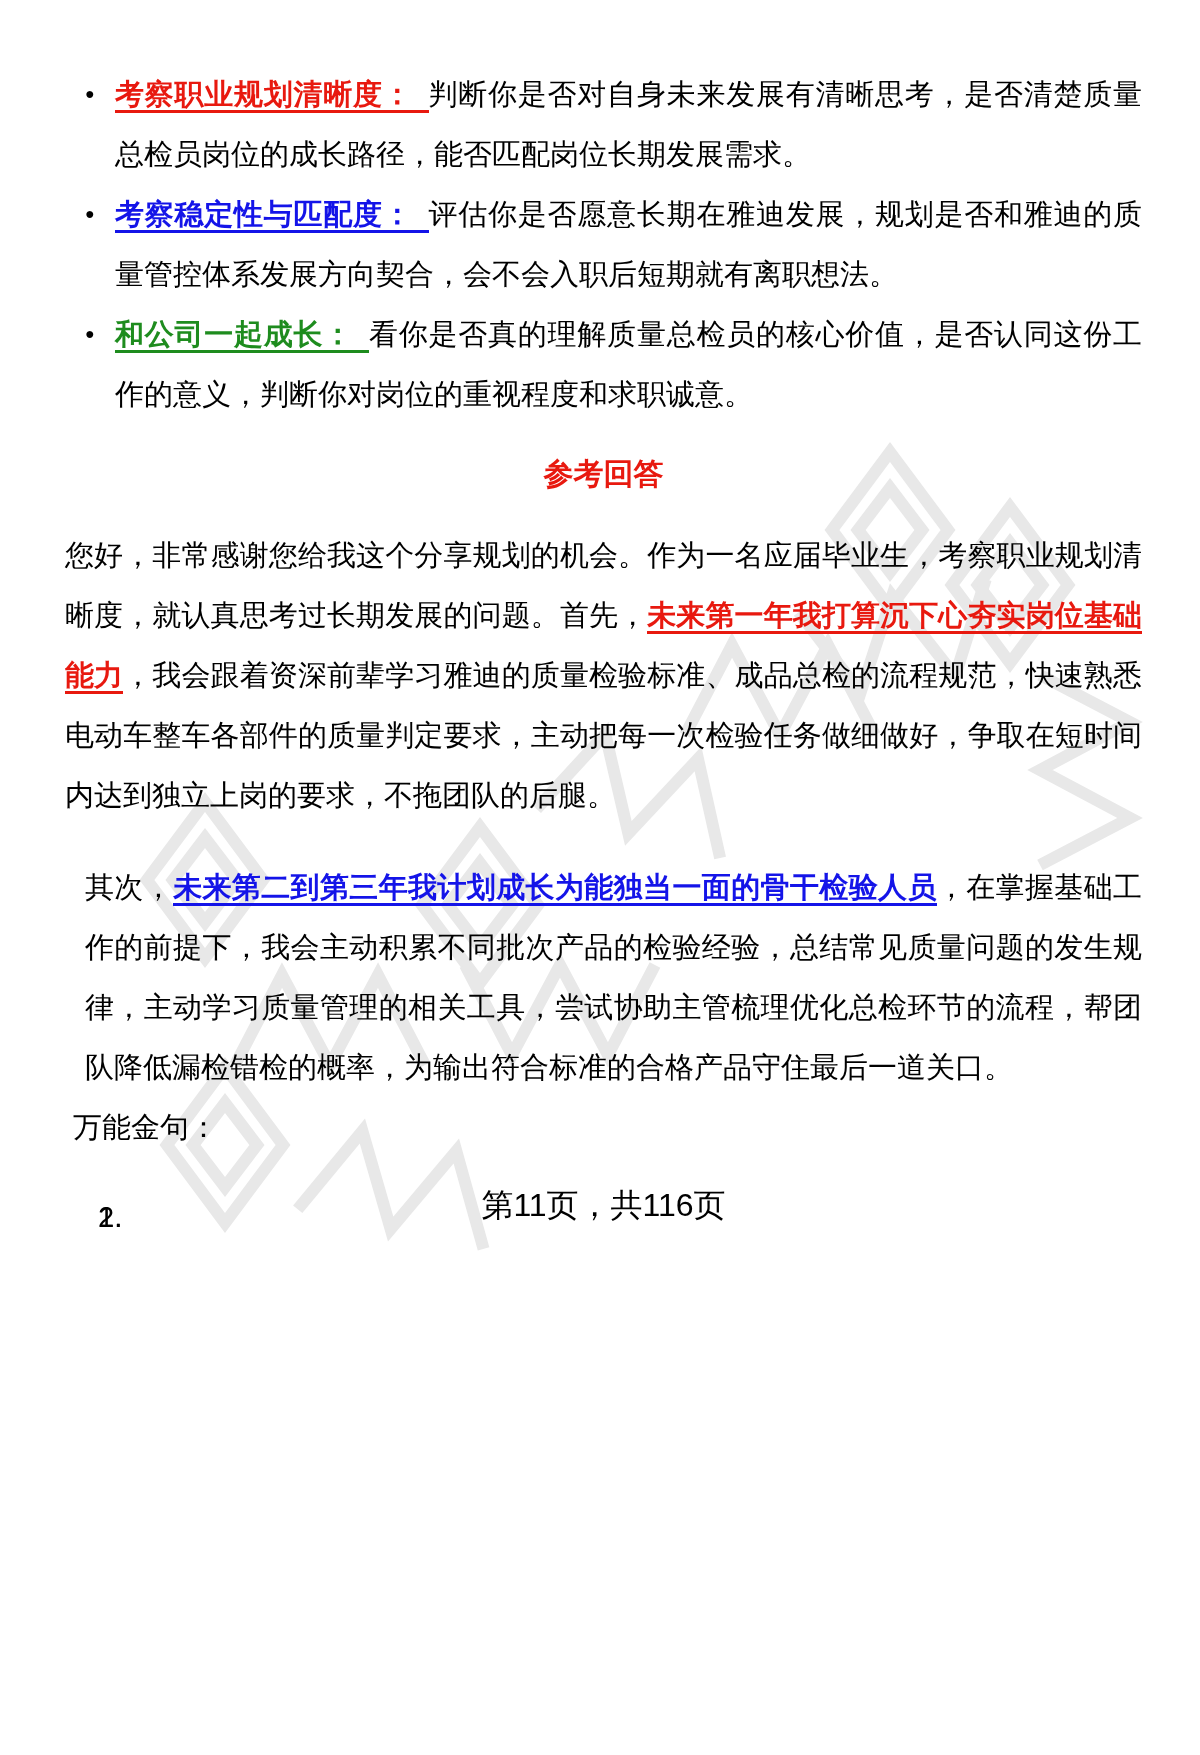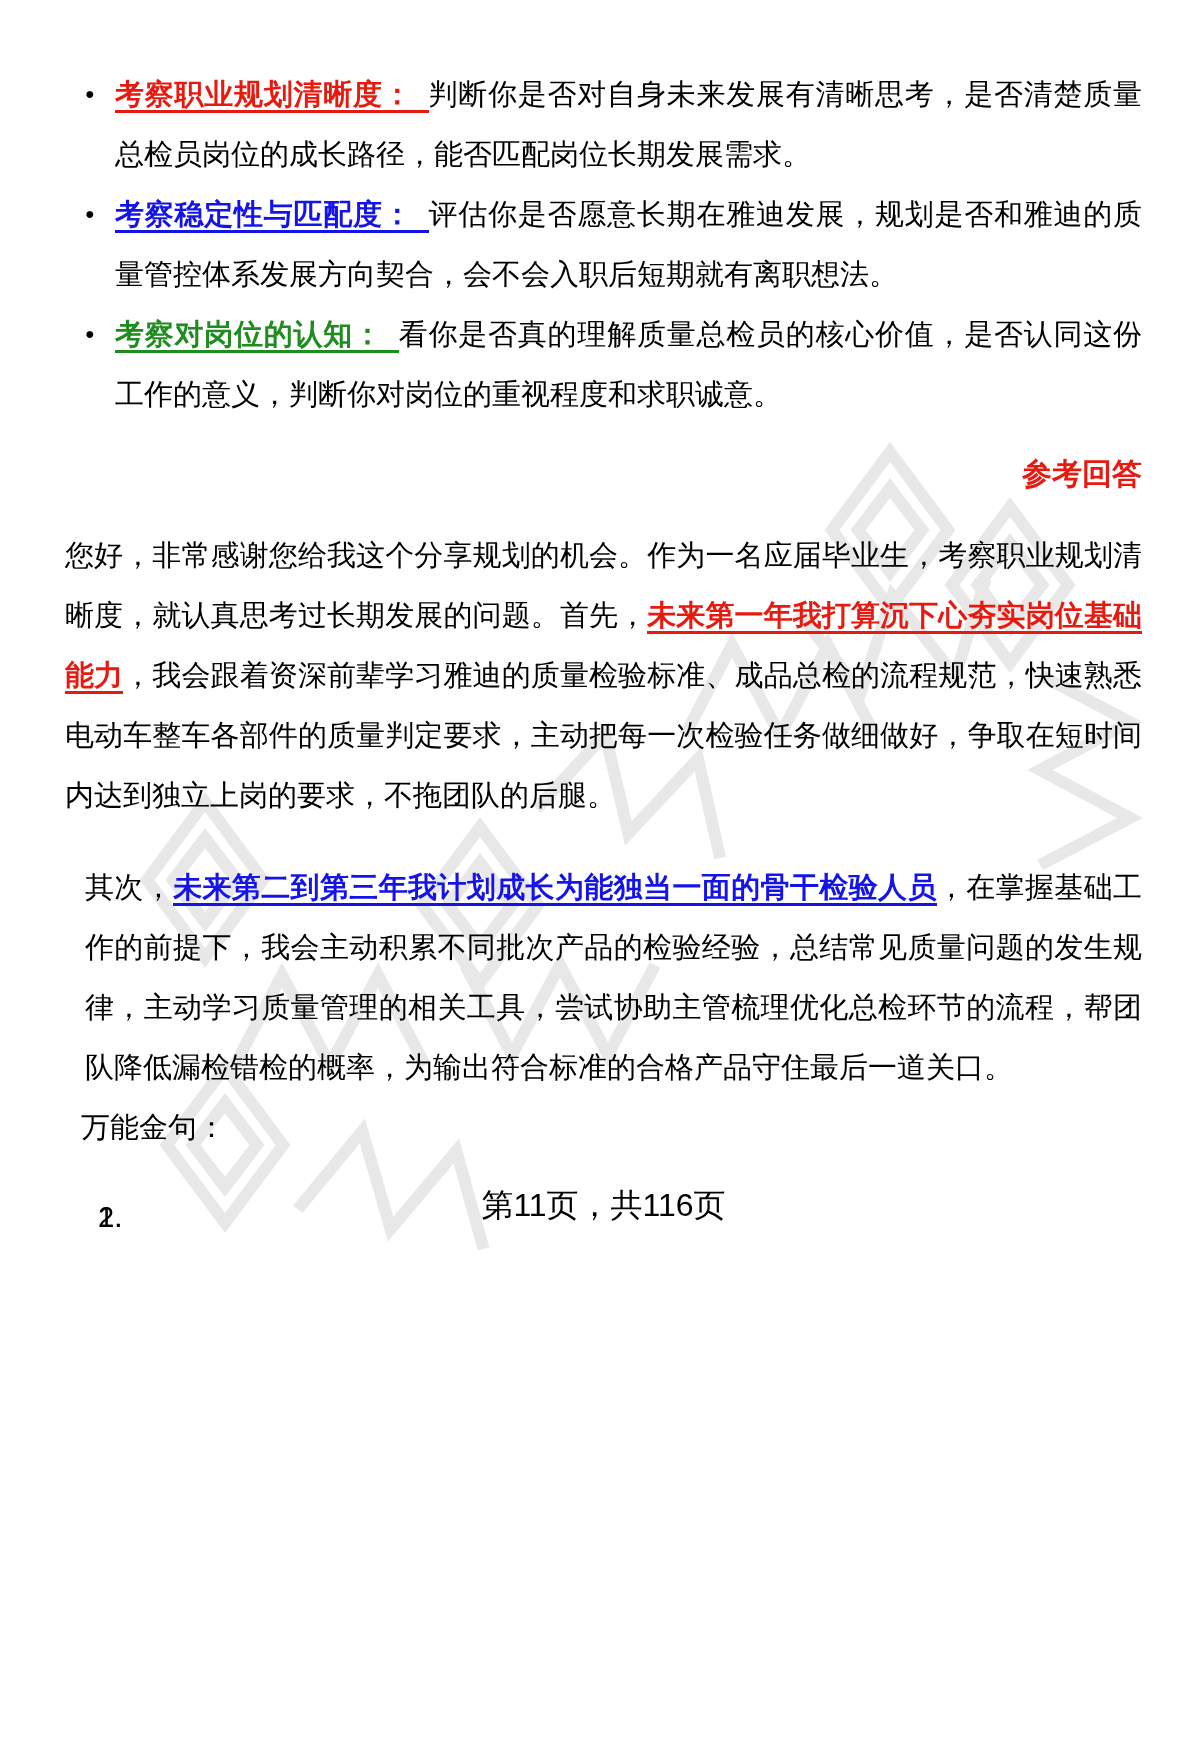--- a/index.html
+++ b/index.html
@@ -52,32 +52,32 @@
   }
   .hc-red   { color: var(--c-red); }
   .hc-blue  { color: var(--c-blue); }
   .hc-green { color: var(--c-green); }
   h2.section-heading {
     font-size: 30px;
     line-height: 60px;
     color: var(--c-red);
     font-weight: bold;
     margin: 0 0 21px 0;
-    text-align: right;
+    text-align: center;
   }
   .answer p { margin: 0 0 32px 0; }
   .answer p.no-gap { margin-bottom: 0; margin-left: 20px; }
   .em-red, .em-blue, .em-green {
     font-weight: bold;
     border-bottom: 3px solid currentColor;
   }
   .em-red   { color: var(--c-red); }
   .em-blue  { color: var(--c-blue); }
   .em-green { color: var(--c-green); }
-  .golden-label { margin: 0 0 30px 16px; }
+  .golden-label { margin: 0 0 30px 8px; }
   ol.golden {
     list-style: none;
     margin: 0;
     padding: 0;
   }
   ol.golden li {
     position: relative;
     padding-left: 75px;
     margin: 0;
   }
@@ -129,21 +129,21 @@
       <li>
         <span class="bullet-dot">●</span>
         <span class="b-head hc-red">考察职业规划清晰度：</span><span>判断你是否对自身未来发展有清晰思考，是否清楚质量总检员岗位的成长路径，能否匹配岗位长期发展需求。</span>
       </li>
       <li>
         <span class="bullet-dot">●</span>
         <span class="b-head hc-blue">考察稳定性与匹配度：</span><span>评估你是否愿意长期在雅迪发展，规划是否和雅迪的质量管控体系发展方向契合，会不会入职后短期就有离职想法。</span>
       </li>
       <li>
         <span class="bullet-dot">●</span>
-        <span class="b-head hc-green">考察对岗位的认知：</span><span>看你是否真的理解质量总检员的核心价值，是否认同这份工作的意义，判断你对岗位的重视程度和求职诚意。</span>
+        <span class="b-head hc-green">和公司一起成长：</span><span>看你是否真的理解质量总检员的核心价值，是否认同这份工作的意义，判断你对岗位的重视程度和求职诚意。</span>
       </li>
     </ul>
 
     <h2 class="section-heading">参考回答</h2>
 
     <div class="answer">
       <p><span>您好，非常感谢您给我这个分享规划的机会。作为一名应届毕业生，考察职业规划清晰度，就认真思考过长期发展的问题。首先，</span><span class="em-red">未来第一年我打算沉下心夯实岗位基础能力</span><span>，我会跟着资深前辈学习雅迪的质量检验标准、成品总检的流程规范，快速熟悉电动车整车各部件的质量判定要求，主动把每一次检验任务做细做好，争取在短时间内达到独立上岗的要求，不拖团队的后腿。</span></p>
       <p class="no-gap"><span>其次，</span><span class="em-blue">未来第二到第三年我计划成长为能独当一面的骨干检验人员</span><span>，在掌握基础工作的前提下，我会主动积累不同批次产品的检验经验，总结常见质量问题的发生规律，主动学习质量管理的相关工具，尝试协助主管梳理优化总检环节的流程，帮团队降低漏检错检的概率，为输出符合标准的合格产品守住最后一道关口。</span></p>
     </div>
 

